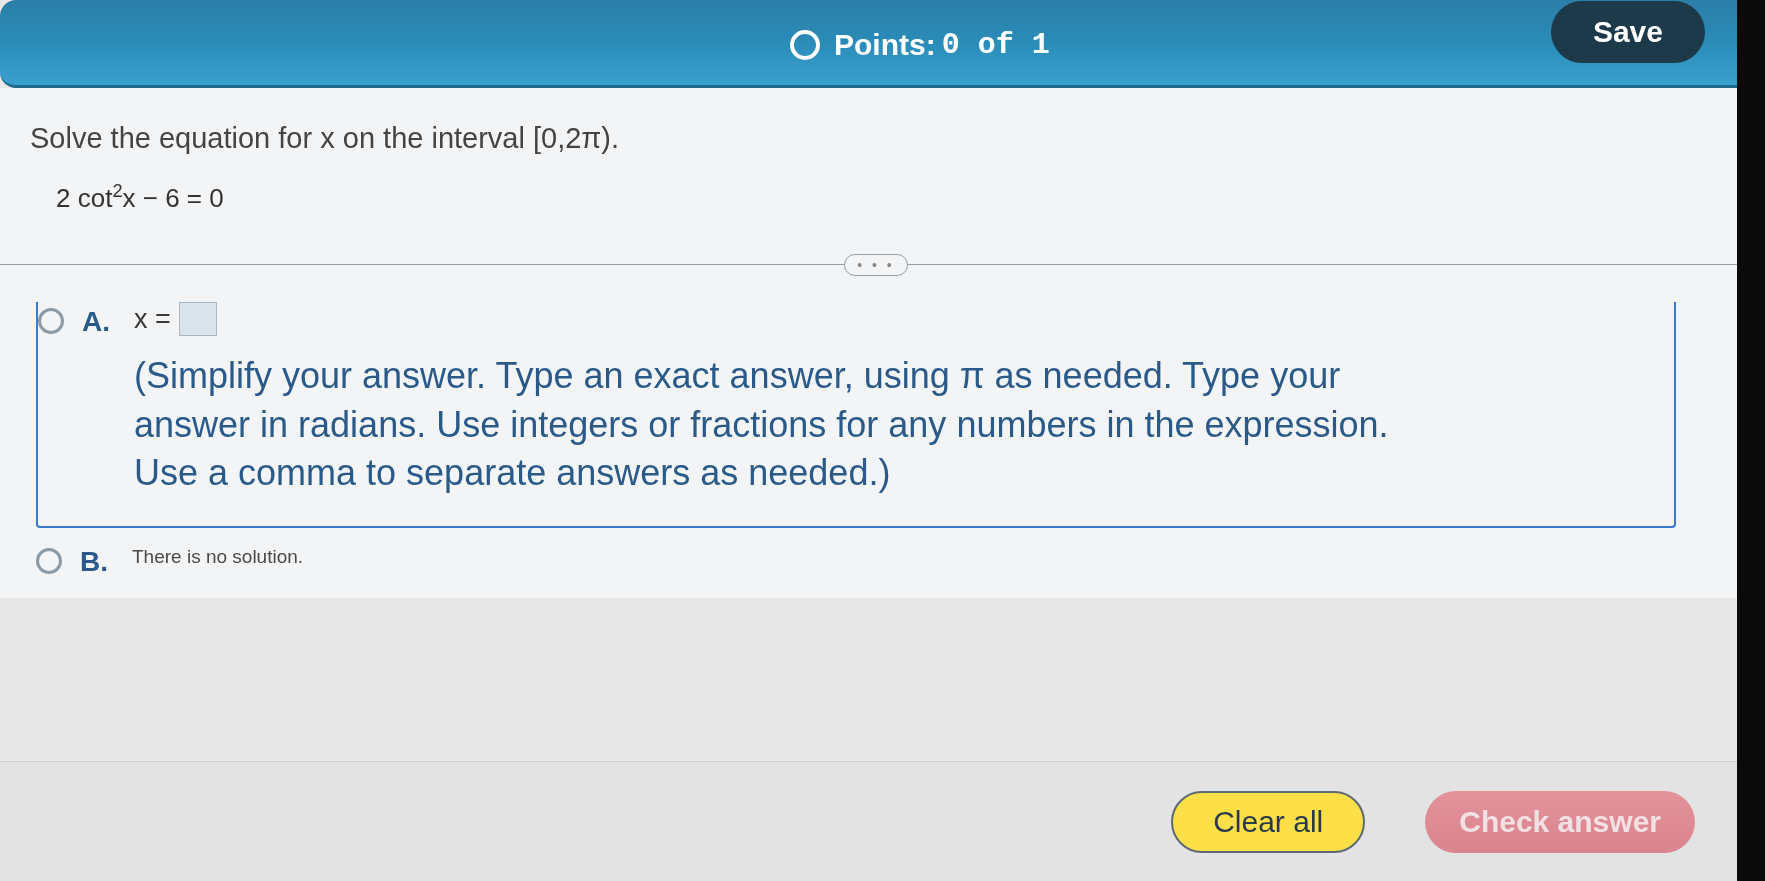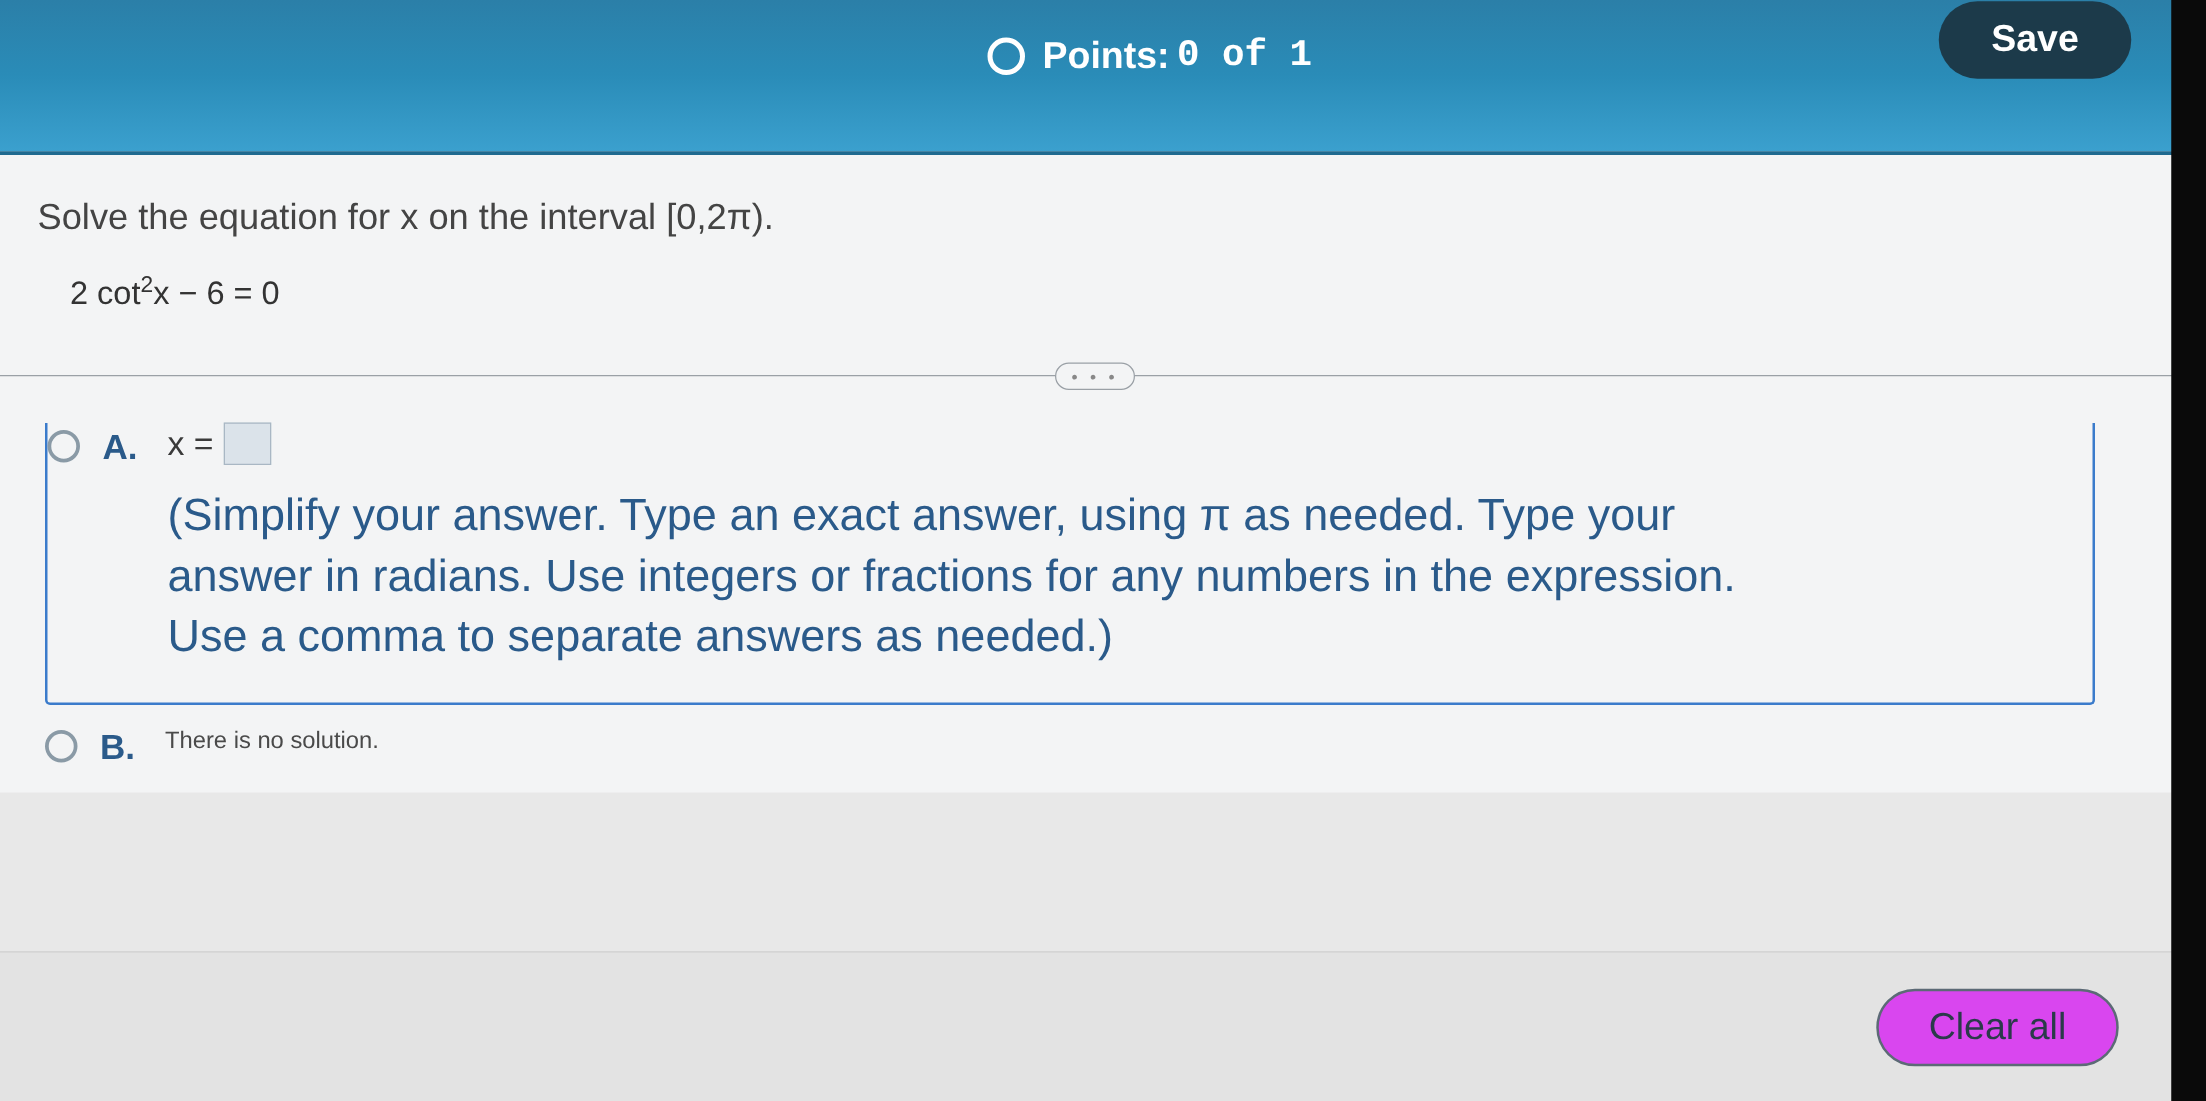--- a/index.html
+++ b/index.html
@@ -6,26 +6,27 @@
   body {
     font-family: Arial, Helvetica, sans-serif;
     background: #e8e8e8;
     width: 1765px;
     height: 881px;
     overflow: hidden;
     position: relative;
   }
   .header {
     background: linear-gradient(180deg, #2b7fa8 0%, #2a8cb8 50%, #3ba0ce 100%);
-    height: 124px;
+    height: 88px;
     display: flex;
     align-items: center;
     padding: 0 52px;
     position: relative;
     border-bottom: 3px solid #1f6a8f;
+    border-radius: 16px;
   }
   .points-wrap {
     position: absolute;
     left: 790px;
     top: 28px;
     display: flex;
     align-items: center;
     gap: 14px;
     color: #fff;
     font-size: 30px;
@@ -162,21 +163,21 @@
     height: 120px;
     background: #e3e3e3;
     border-top: 1px solid #cfcfcf;
     display: flex;
     align-items: center;
     justify-content: flex-end;
     gap: 60px;
     padding-right: 70px;
   }
   .clear-btn {
-    background: #d946ef;
+    background: #fde047;
     border: 2px solid #5c6a76;
     color: #2a3a4a;
     font-size: 30px;
     padding: 12px 40px;
     border-radius: 34px;
     cursor: pointer;
   }
   .check-btn {
     background: linear-gradient(180deg, #e48a94, #d97a86);
     border: none;
@@ -235,15 +236,16 @@
       <div class="radio"></div>
       <div class="opt-letter">B.</div>
       <div class="opt-b-text">There is no solution.</div>
     </div>
 
   </div>
 </div>
 
 <div class="footer">
   <button class="clear-btn">Clear all</button>
+  <button class="check-btn">Check answer</button>
 </div>
 
 <div class="right-edge"></div>
 
 </body></html>

